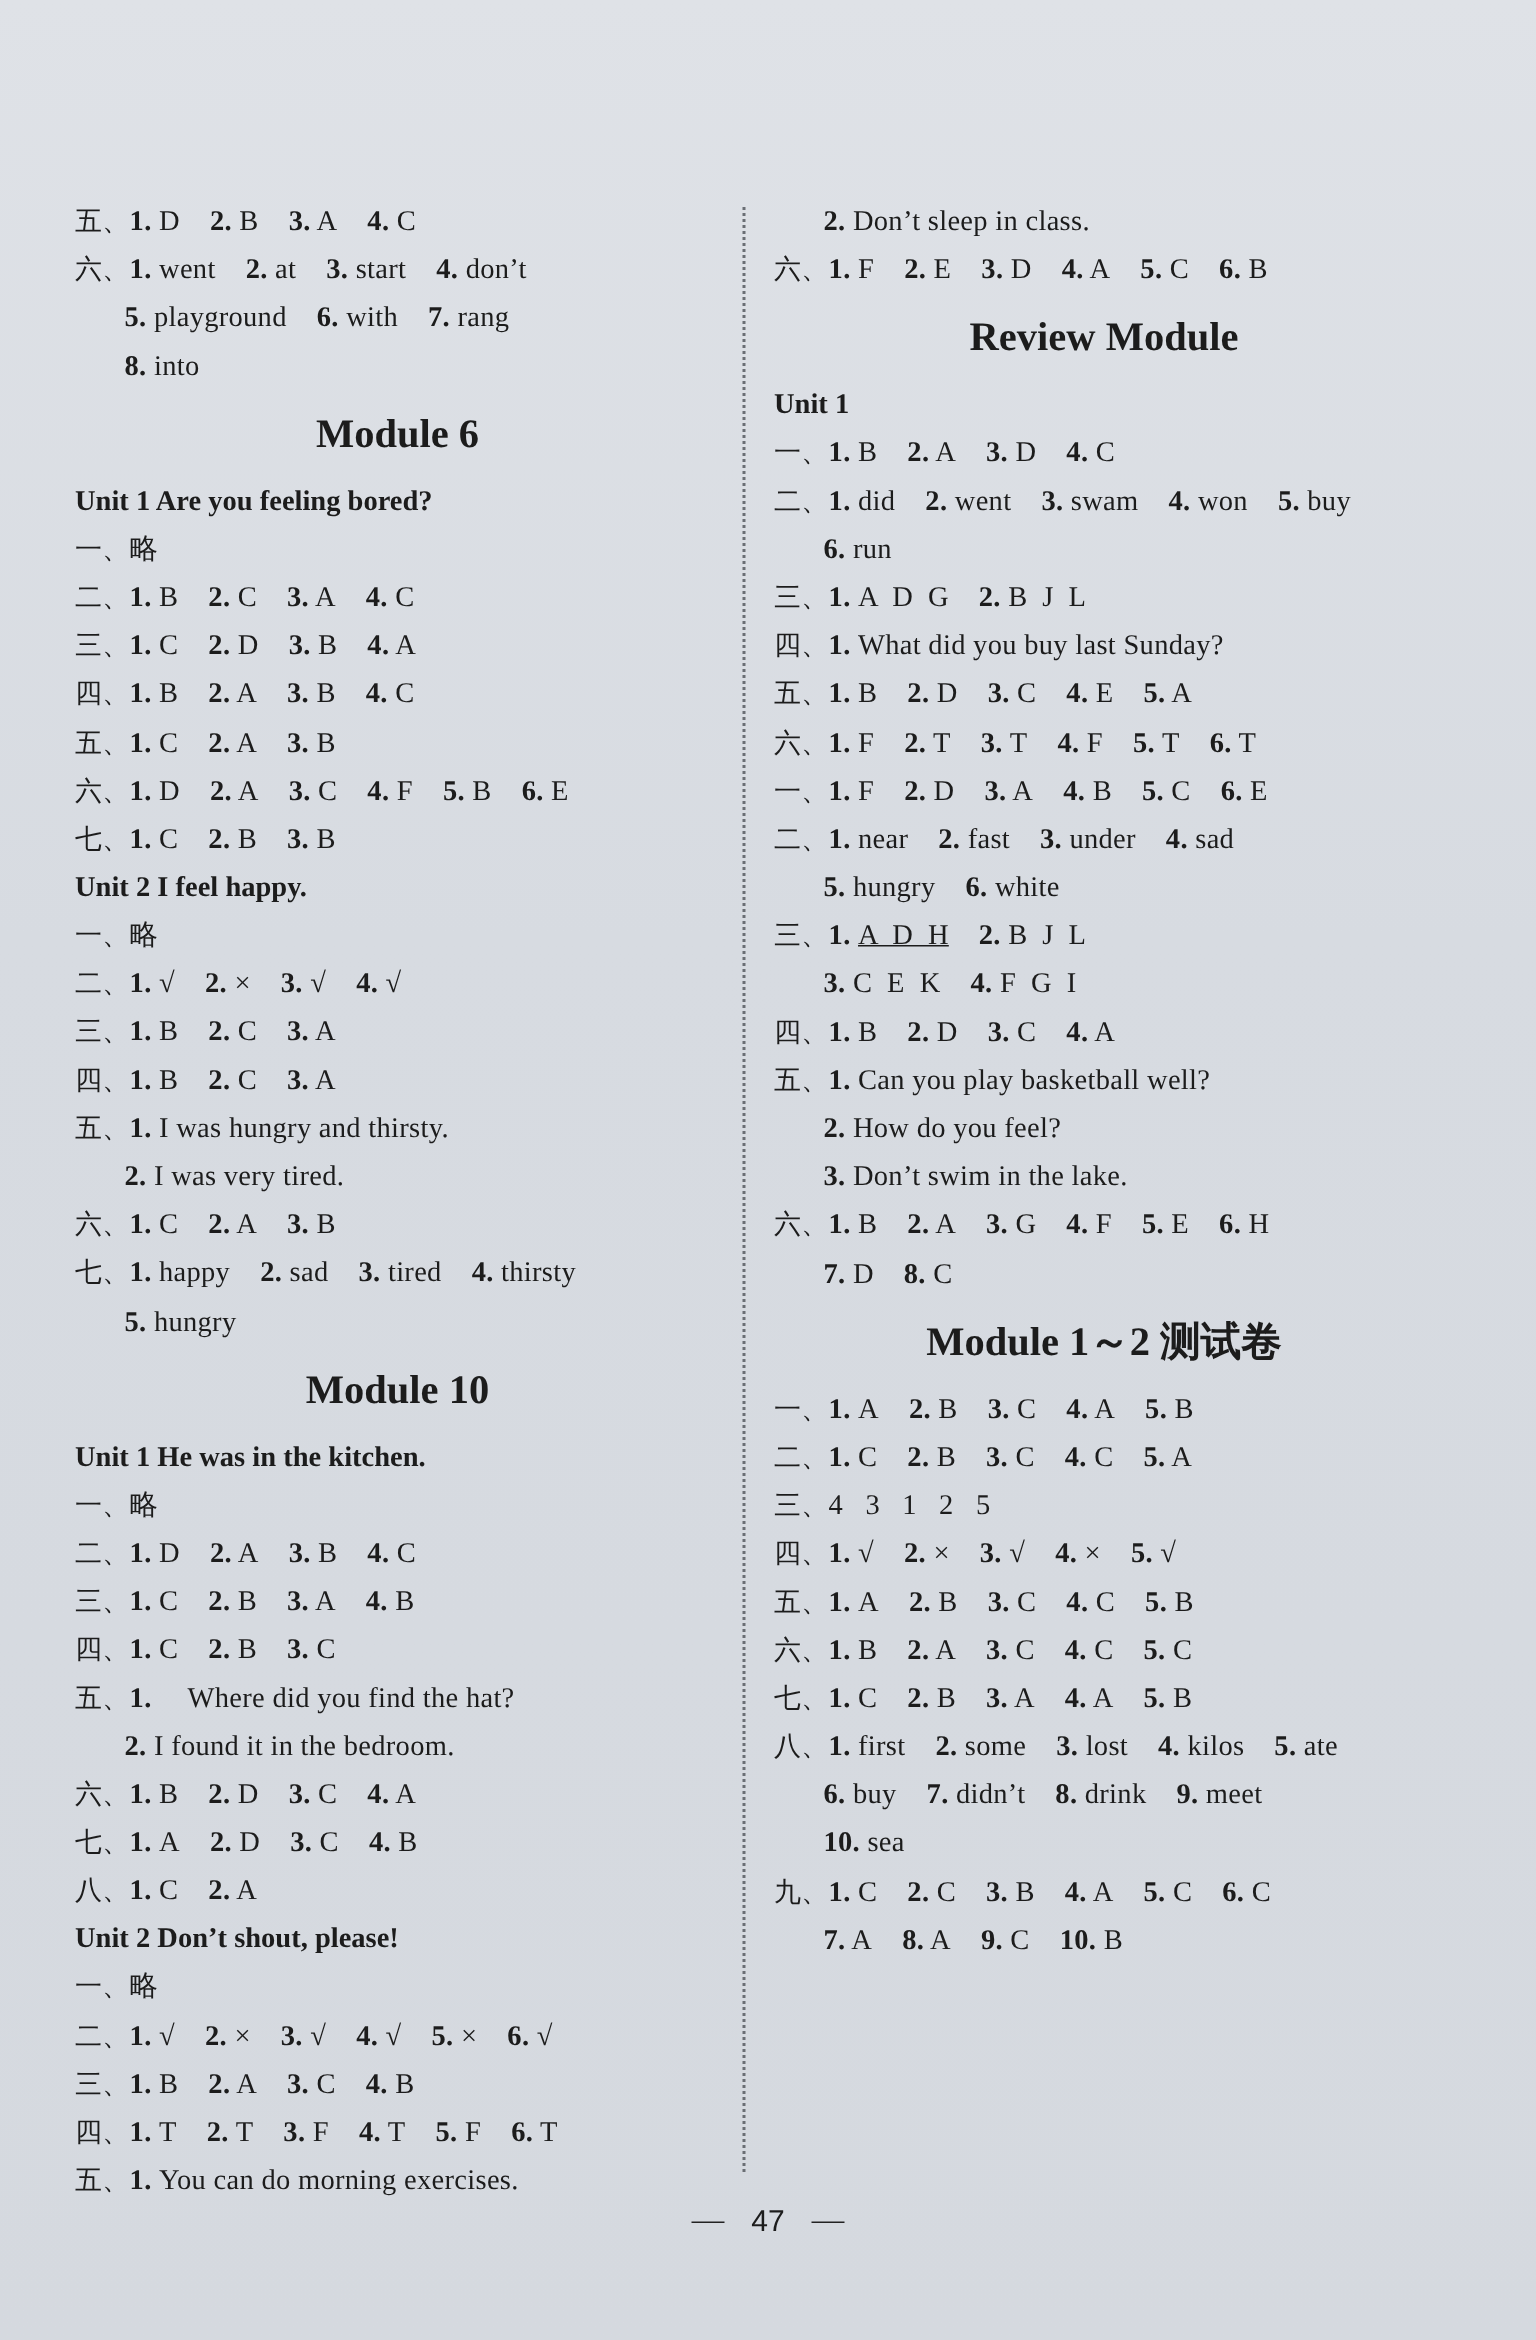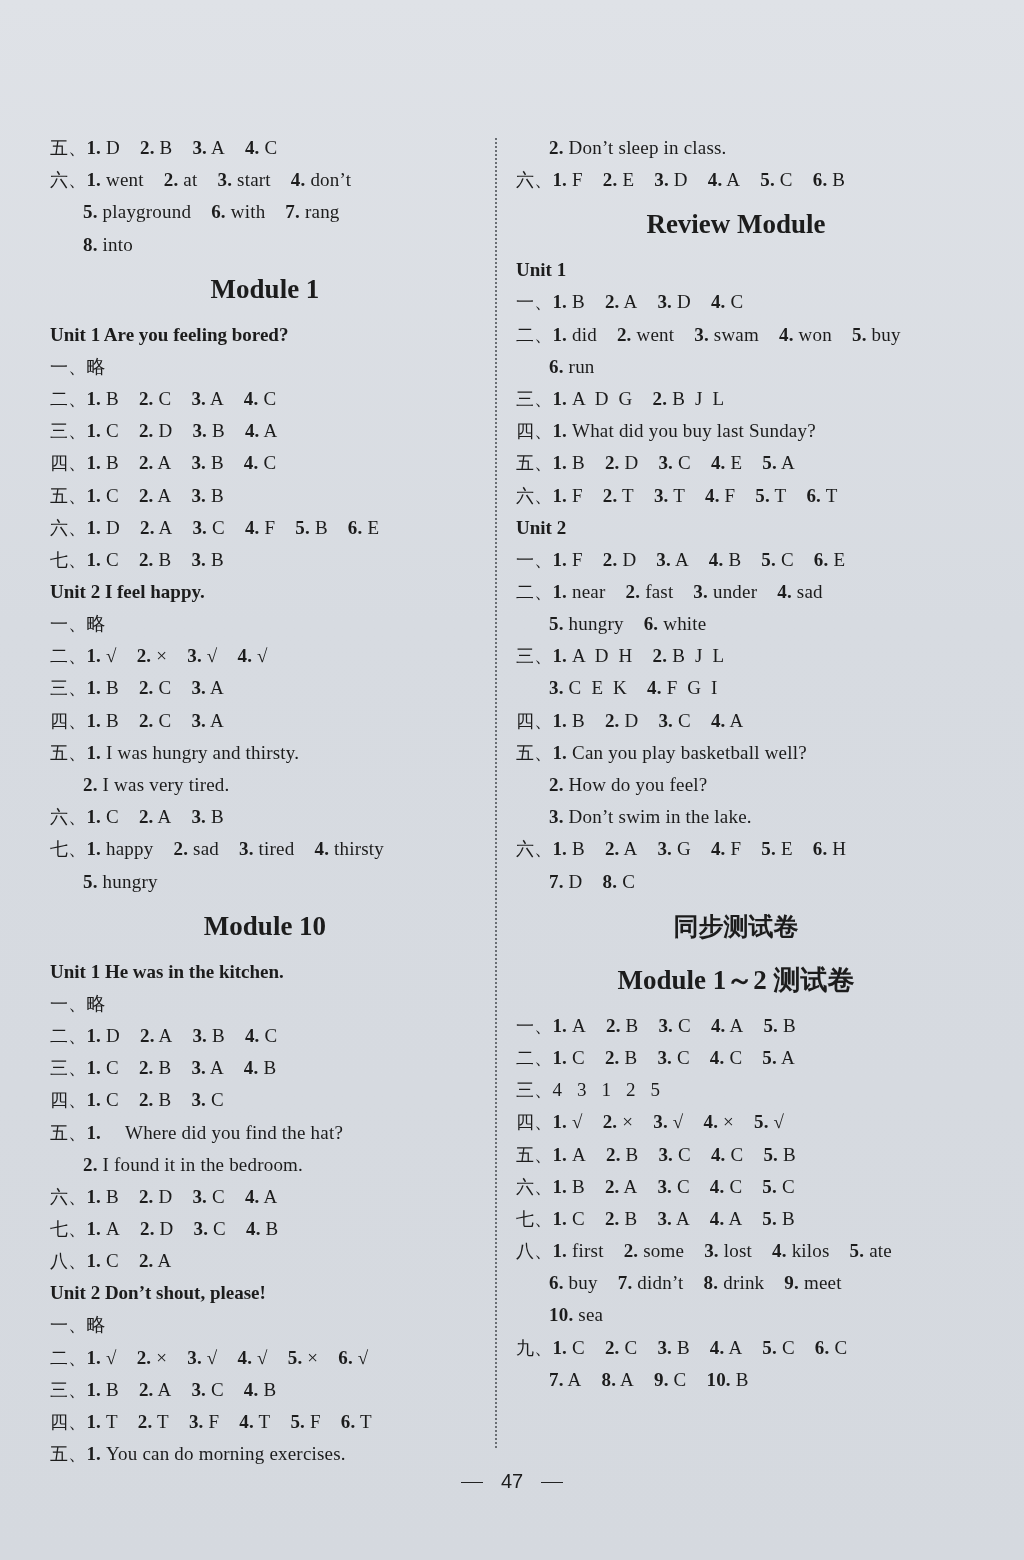--- a/index.html
+++ b/index.html
@@ -45,21 +45,21 @@
 </style>
 </head>
 <body>
 
 <div class="page">
   <div class="col col-left" id="col-left">
       <div class="line"><span class="qn">五、</span><span class="item"><span class="num">1.</span> <span style="white-space: pre;">D</span></span><span class="item"><span class="num">2.</span> <span style="white-space: pre;">B</span></span><span class="item"><span class="num">3.</span> <span style="white-space: pre;">A</span></span><span class="item"><span class="num">4.</span> <span style="white-space: pre;">C</span></span></div>
       <div class="line"><span class="qn">六、</span><span class="item"><span class="num">1.</span> <span style="white-space: pre;">went</span></span><span class="item"><span class="num">2.</span> <span style="white-space: pre;">at</span></span><span class="item"><span class="num">3.</span> <span style="white-space: pre;">start</span></span><span class="item"><span class="num">4.</span> <span style="white-space: pre;">don’t</span></span></div>
       <div class="line indent"><span class="item"><span class="num">5.</span> <span style="white-space: pre;">playground</span></span><span class="item"><span class="num">6.</span> <span style="white-space: pre;">with</span></span><span class="item"><span class="num">7.</span> <span style="white-space: pre;">rang</span></span></div>
       <div class="line indent"><span class="item"><span class="num">8.</span> <span style="white-space: pre;">into</span></span></div>
-      <div class="module-title">Module 1</div>
+      <div class="module-title">Module 6</div>
       <div class="unit-title">Unit 1 Are you feeling bored?</div>
       <div class="line"><span class="qn">一、</span><span class="item"><span style="white-space: pre;">略</span></span></div>
       <div class="line"><span class="qn">二、</span><span class="item"><span class="num">1.</span> <span style="white-space: pre;">B</span></span><span class="item"><span class="num">2.</span> <span style="white-space: pre;">C</span></span><span class="item"><span class="num">3.</span> <span style="white-space: pre;">A</span></span><span class="item"><span class="num">4.</span> <span style="white-space: pre;">C</span></span></div>
       <div class="line"><span class="qn">三、</span><span class="item"><span class="num">1.</span> <span style="white-space: pre;">C</span></span><span class="item"><span class="num">2.</span> <span style="white-space: pre;">D</span></span><span class="item"><span class="num">3.</span> <span style="white-space: pre;">B</span></span><span class="item"><span class="num">4.</span> <span style="white-space: pre;">A</span></span></div>
       <div class="line"><span class="qn">四、</span><span class="item"><span class="num">1.</span> <span style="white-space: pre;">B</span></span><span class="item"><span class="num">2.</span> <span style="white-space: pre;">A</span></span><span class="item"><span class="num">3.</span> <span style="white-space: pre;">B</span></span><span class="item"><span class="num">4.</span> <span style="white-space: pre;">C</span></span></div>
       <div class="line"><span class="qn">五、</span><span class="item"><span class="num">1.</span> <span style="white-space: pre;">C</span></span><span class="item"><span class="num">2.</span> <span style="white-space: pre;">A</span></span><span class="item"><span class="num">3.</span> <span style="white-space: pre;">B</span></span></div>
       <div class="line"><span class="qn">六、</span><span class="item"><span class="num">1.</span> <span style="white-space: pre;">D</span></span><span class="item"><span class="num">2.</span> <span style="white-space: pre;">A</span></span><span class="item"><span class="num">3.</span> <span style="white-space: pre;">C</span></span><span class="item"><span class="num">4.</span> <span style="white-space: pre;">F</span></span><span class="item"><span class="num">5.</span> <span style="white-space: pre;">B</span></span><span class="item"><span class="num">6.</span> <span style="white-space: pre;">E</span></span></div>
       <div class="line"><span class="qn">七、</span><span class="item"><span class="num">1.</span> <span style="white-space: pre;">C</span></span><span class="item"><span class="num">2.</span> <span style="white-space: pre;">B</span></span><span class="item"><span class="num">3.</span> <span style="white-space: pre;">B</span></span></div>
       <div class="unit-title">Unit 2 I feel happy.</div>
       <div class="line"><span class="qn">一、</span><span class="item"><span style="white-space: pre;">略</span></span></div>
@@ -95,33 +95,31 @@
       <div class="line"><span class="qn">六、</span><span class="item"><span class="num">1.</span> <span style="white-space: pre;">F</span></span><span class="item"><span class="num">2.</span> <span style="white-space: pre;">E</span></span><span class="item"><span class="num">3.</span> <span style="white-space: pre;">D</span></span><span class="item"><span class="num">4.</span> <span style="white-space: pre;">A</span></span><span class="item"><span class="num">5.</span> <span style="white-space: pre;">C</span></span><span class="item"><span class="num">6.</span> <span style="white-space: pre;">B</span></span></div>
       <div class="module-title">Review Module</div>
       <div class="unit-title">Unit 1</div>
       <div class="line"><span class="qn">一、</span><span class="item"><span class="num">1.</span> <span style="white-space: pre;">B</span></span><span class="item"><span class="num">2.</span> <span style="white-space: pre;">A</span></span><span class="item"><span class="num">3.</span> <span style="white-space: pre;">D</span></span><span class="item"><span class="num">4.</span> <span style="white-space: pre;">C</span></span></div>
       <div class="line"><span class="qn">二、</span><span class="item"><span class="num">1.</span> <span style="white-space: pre;">did</span></span><span class="item"><span class="num">2.</span> <span style="white-space: pre;">went</span></span><span class="item"><span class="num">3.</span> <span style="white-space: pre;">swam</span></span><span class="item"><span class="num">4.</span> <span style="white-space: pre;">won</span></span><span class="item"><span class="num">5.</span> <span style="white-space: pre;">buy</span></span></div>
       <div class="line indent"><span class="item"><span class="num">6.</span> <span style="white-space: pre;">run</span></span></div>
       <div class="line"><span class="qn">三、</span><span class="item"><span class="num">1.</span> <span style="white-space: pre;">A  D  G</span></span><span class="item"><span class="num">2.</span> <span style="white-space: pre;">B  J  L</span></span></div>
       <div class="line"><span class="qn">四、</span><span class="item"><span class="num">1.</span> <span style="white-space: pre;">What did you buy last Sunday?</span></span></div>
       <div class="line"><span class="qn">五、</span><span class="item"><span class="num">1.</span> <span style="white-space: pre;">B</span></span><span class="item"><span class="num">2.</span> <span style="white-space: pre;">D</span></span><span class="item"><span class="num">3.</span> <span style="white-space: pre;">C</span></span><span class="item"><span class="num">4.</span> <span style="white-space: pre;">E</span></span><span class="item"><span class="num">5.</span> <span style="white-space: pre;">A</span></span></div>
       <div class="line"><span class="qn">六、</span><span class="item"><span class="num">1.</span> <span style="white-space: pre;">F</span></span><span class="item"><span class="num">2.</span> <span style="white-space: pre;">T</span></span><span class="item"><span class="num">3.</span> <span style="white-space: pre;">T</span></span><span class="item"><span class="num">4.</span> <span style="white-space: pre;">F</span></span><span class="item"><span class="num">5.</span> <span style="white-space: pre;">T</span></span><span class="item"><span class="num">6.</span> <span style="white-space: pre;">T</span></span></div>
-      <div class="unit-title">Unit 2</div>
       <div class="line"><span class="qn">一、</span><span class="item"><span class="num">1.</span> <span style="white-space: pre;">F</span></span><span class="item"><span class="num">2.</span> <span style="white-space: pre;">D</span></span><span class="item"><span class="num">3.</span> <span style="white-space: pre;">A</span></span><span class="item"><span class="num">4.</span> <span style="white-space: pre;">B</span></span><span class="item"><span class="num">5.</span> <span style="white-space: pre;">C</span></span><span class="item"><span class="num">6.</span> <span style="white-space: pre;">E</span></span></div>
       <div class="line"><span class="qn">二、</span><span class="item"><span class="num">1.</span> <span style="white-space: pre;">near</span></span><span class="item"><span class="num">2.</span> <span style="white-space: pre;">fast</span></span><span class="item"><span class="num">3.</span> <span style="white-space: pre;">under</span></span><span class="item"><span class="num">4.</span> <span style="white-space: pre;">sad</span></span></div>
       <div class="line indent"><span class="item"><span class="num">5.</span> <span style="white-space: pre;">hungry</span></span><span class="item"><span class="num">6.</span> <span style="white-space: pre;">white</span></span></div>
-      <div class="line"><span class="qn">三、</span><span class="item"><span class="num">1.</span> <span style="white-space: pre;">A  D  H</span></span><span class="item"><span class="num">2.</span> <span style="white-space: pre;">B  J  L</span></span></div>
+      <div class="line"><span class="qn">三、</span><span class="item"><span class="num">1.</span> <span style="white-space: pre; text-decoration: underline;">A  D  H</span></span><span class="item"><span class="num">2.</span> <span style="white-space: pre;">B  J  L</span></span></div>
       <div class="line indent"><span class="item"><span class="num">3.</span> <span style="white-space: pre;">C  E  K</span></span><span class="item"><span class="num">4.</span> <span style="white-space: pre;">F  G  I</span></span></div>
       <div class="line"><span class="qn">四、</span><span class="item"><span class="num">1.</span> <span style="white-space: pre;">B</span></span><span class="item"><span class="num">2.</span> <span style="white-space: pre;">D</span></span><span class="item"><span class="num">3.</span> <span style="white-space: pre;">C</span></span><span class="item"><span class="num">4.</span> <span style="white-space: pre;">A</span></span></div>
       <div class="line"><span class="qn">五、</span><span class="item"><span class="num">1.</span> <span style="white-space: pre;">Can you play basketball well?</span></span></div>
       <div class="line indent"><span class="item"><span class="num">2.</span> <span style="white-space: pre;">How do you feel?</span></span></div>
       <div class="line indent"><span class="item"><span class="num">3.</span> <span style="white-space: pre;">Don’t swim in the lake.</span></span></div>
       <div class="line"><span class="qn">六、</span><span class="item"><span class="num">1.</span> <span style="white-space: pre;">B</span></span><span class="item"><span class="num">2.</span> <span style="white-space: pre;">A</span></span><span class="item"><span class="num">3.</span> <span style="white-space: pre;">G</span></span><span class="item"><span class="num">4.</span> <span style="white-space: pre;">F</span></span><span class="item"><span class="num">5.</span> <span style="white-space: pre;">E</span></span><span class="item"><span class="num">6.</span> <span style="white-space: pre;">H</span></span></div>
       <div class="line indent"><span class="item"><span class="num">7.</span> <span style="white-space: pre;">D</span></span><span class="item"><span class="num">8.</span> <span style="white-space: pre;">C</span></span></div>
-      <div class="cn-title">同步测试卷</div>
       <div class="module-title">Module 1～2 测试卷</div>
       <div class="line"><span class="qn">一、</span><span class="item"><span class="num">1.</span> <span style="white-space: pre;">A</span></span><span class="item"><span class="num">2.</span> <span style="white-space: pre;">B</span></span><span class="item"><span class="num">3.</span> <span style="white-space: pre;">C</span></span><span class="item"><span class="num">4.</span> <span style="white-space: pre;">A</span></span><span class="item"><span class="num">5.</span> <span style="white-space: pre;">B</span></span></div>
       <div class="line"><span class="qn">二、</span><span class="item"><span class="num">1.</span> <span style="white-space: pre;">C</span></span><span class="item"><span class="num">2.</span> <span style="white-space: pre;">B</span></span><span class="item"><span class="num">3.</span> <span style="white-space: pre;">C</span></span><span class="item"><span class="num">4.</span> <span style="white-space: pre;">C</span></span><span class="item"><span class="num">5.</span> <span style="white-space: pre;">A</span></span></div>
       <div class="line"><span class="qn">三、</span><span class="item"><span style="white-space: pre;">4   3   1   2   5</span></span></div>
       <div class="line"><span class="qn">四、</span><span class="item"><span class="num">1.</span> <span style="white-space: pre;">√</span></span><span class="item"><span class="num">2.</span> <span style="white-space: pre;">×</span></span><span class="item"><span class="num">3.</span> <span style="white-space: pre;">√</span></span><span class="item"><span class="num">4.</span> <span style="white-space: pre;">×</span></span><span class="item"><span class="num">5.</span> <span style="white-space: pre;">√</span></span></div>
       <div class="line"><span class="qn">五、</span><span class="item"><span class="num">1.</span> <span style="white-space: pre;">A</span></span><span class="item"><span class="num">2.</span> <span style="white-space: pre;">B</span></span><span class="item"><span class="num">3.</span> <span style="white-space: pre;">C</span></span><span class="item"><span class="num">4.</span> <span style="white-space: pre;">C</span></span><span class="item"><span class="num">5.</span> <span style="white-space: pre;">B</span></span></div>
       <div class="line"><span class="qn">六、</span><span class="item"><span class="num">1.</span> <span style="white-space: pre;">B</span></span><span class="item"><span class="num">2.</span> <span style="white-space: pre;">A</span></span><span class="item"><span class="num">3.</span> <span style="white-space: pre;">C</span></span><span class="item"><span class="num">4.</span> <span style="white-space: pre;">C</span></span><span class="item"><span class="num">5.</span> <span style="white-space: pre;">C</span></span></div>
       <div class="line"><span class="qn">七、</span><span class="item"><span class="num">1.</span> <span style="white-space: pre;">C</span></span><span class="item"><span class="num">2.</span> <span style="white-space: pre;">B</span></span><span class="item"><span class="num">3.</span> <span style="white-space: pre;">A</span></span><span class="item"><span class="num">4.</span> <span style="white-space: pre;">A</span></span><span class="item"><span class="num">5.</span> <span style="white-space: pre;">B</span></span></div>
       <div class="line"><span class="qn">八、</span><span class="item"><span class="num">1.</span> <span style="white-space: pre;">first</span></span><span class="item"><span class="num">2.</span> <span style="white-space: pre;">some</span></span><span class="item"><span class="num">3.</span> <span style="white-space: pre;">lost</span></span><span class="item"><span class="num">4.</span> <span style="white-space: pre;">kilos</span></span><span class="item"><span class="num">5.</span> <span style="white-space: pre;">ate</span></span></div>
       <div class="line indent"><span class="item"><span class="num">6.</span> <span style="white-space: pre;">buy</span></span><span class="item"><span class="num">7.</span> <span style="white-space: pre;">didn’t</span></span><span class="item"><span class="num">8.</span> <span style="white-space: pre;">drink</span></span><span class="item"><span class="num">9.</span> <span style="white-space: pre;">meet</span></span></div>

